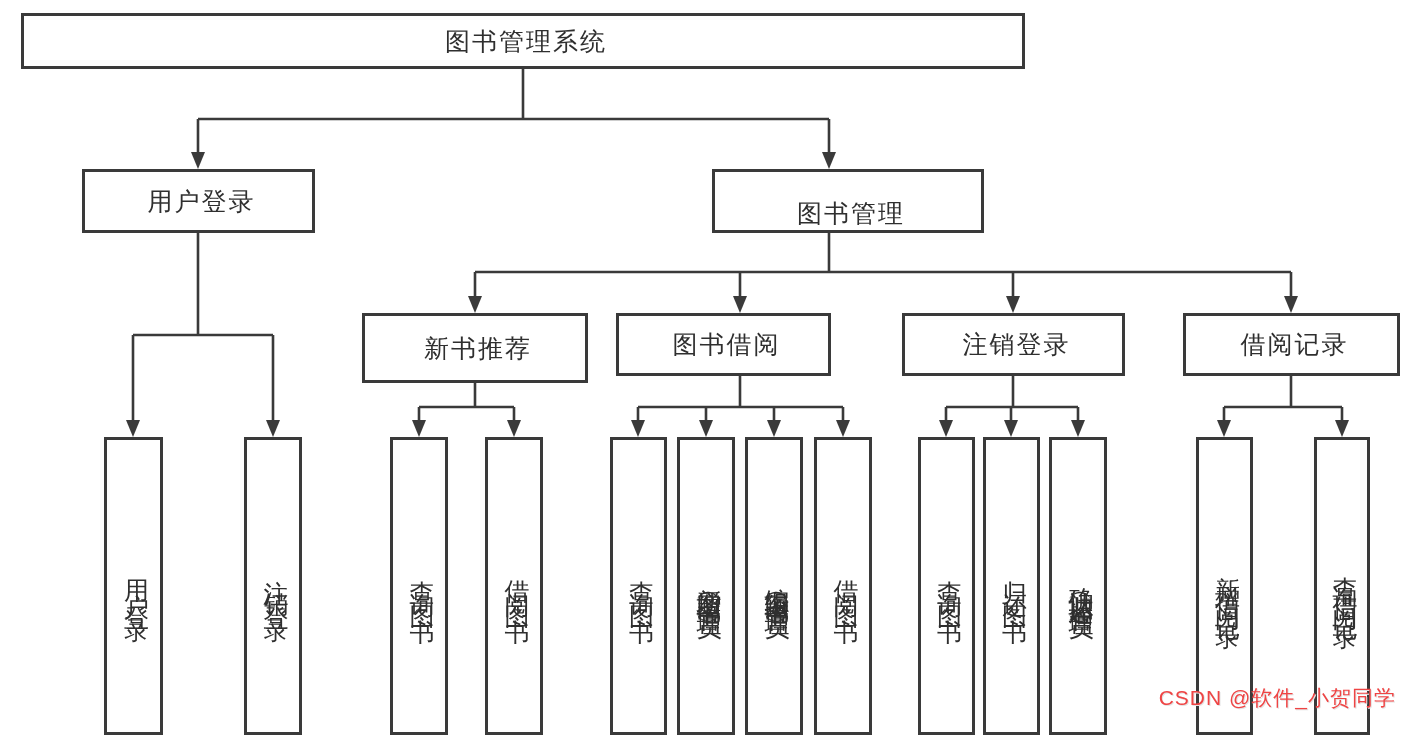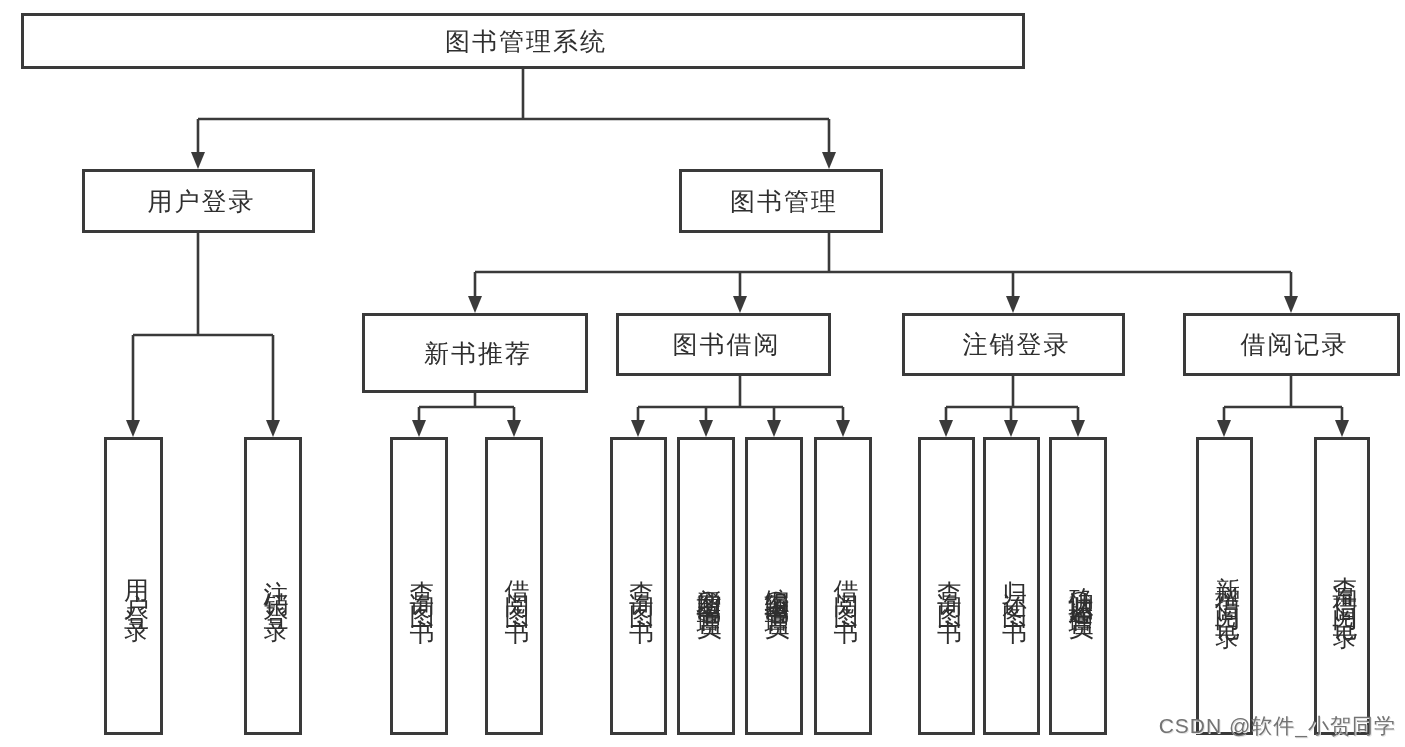--- a/index.html
+++ b/index.html
@@ -16,41 +16,41 @@
   .vnode span{
     writing-mode:vertical-rl;text-orientation:mixed;
     font-size:25px;line-height:1;white-space:nowrap;
   }
   .ls4 span{letter-spacing:13px;}
   .ls6 span{letter-spacing:10px;}
   .ls9 span{letter-spacing:4px;}
   
   #n-root{left:21px;top:13px;width:1004px;height:56px;}
   #n-user-login{left:82px;top:169px;width:233px;height:64px;}
-  #n-book-mgmt{left:679px;top:169px;width:204px;height:64px;}
-  #n-new-book-rec{left:362px;top:313px;width:226px;height:80px;}
+  #n-book-mgmt{left:712px;top:169px;width:272px;height:64px;align-items:flex-end;}
+  #n-new-book-rec{left:362px;top:313px;width:226px;height:70px;}
   #n-book-borrow{left:616px;top:313px;width:215px;height:63px;}
   #n-current-borrow{left:902px;top:313px;width:223px;height:63px;}
   #n-borrow-records{left:1183px;top:313px;width:217px;height:63px;}
   .leaf{top:437px;height:298px;}
   #l-user-login{left:104px;width:59px;}
   #l-logout{left:244px;width:58px;}
   #l-query-books-newrec{left:390px;width:58px;}
   #l-borrow-books-newrec{left:485px;width:58px;}
   #l-query-books-borrow{left:610px;width:57px;}
   #l-add-books{left:677px;width:58px;}
   #l-edit-books{left:745px;width:58px;}
   #l-borrow-books-borrow{left:814px;width:58px;}
   #l-query-books-current{left:918px;width:57px;}
   #l-return-books{left:983px;width:57px;}
   #l-confirm-return{left:1049px;width:58px;}
   #l-add-borrow-record{left:1196px;width:57px;}
   #l-query-borrow-record{left:1314px;width:56px;}
   #watermark{
-    position:absolute;right:9px;top:712px;font-size:21px;color:#737373;
+    position:absolute;right:9px;top:684px;font-size:21px;color:#ef4444;
     letter-spacing:1px;text-shadow:1px 1px 0 #e3e3e3;white-space:nowrap;text-align:center;
   }
 </style>
 </head>
 <body>
 
 <div id="canvas">
 
   <svg id="wires" viewBox="0 0 1405 747" xmlns="http://www.w3.org/2000/svg">
     <g stroke="#3a3a3a" stroke-width="2.6" fill="none">

